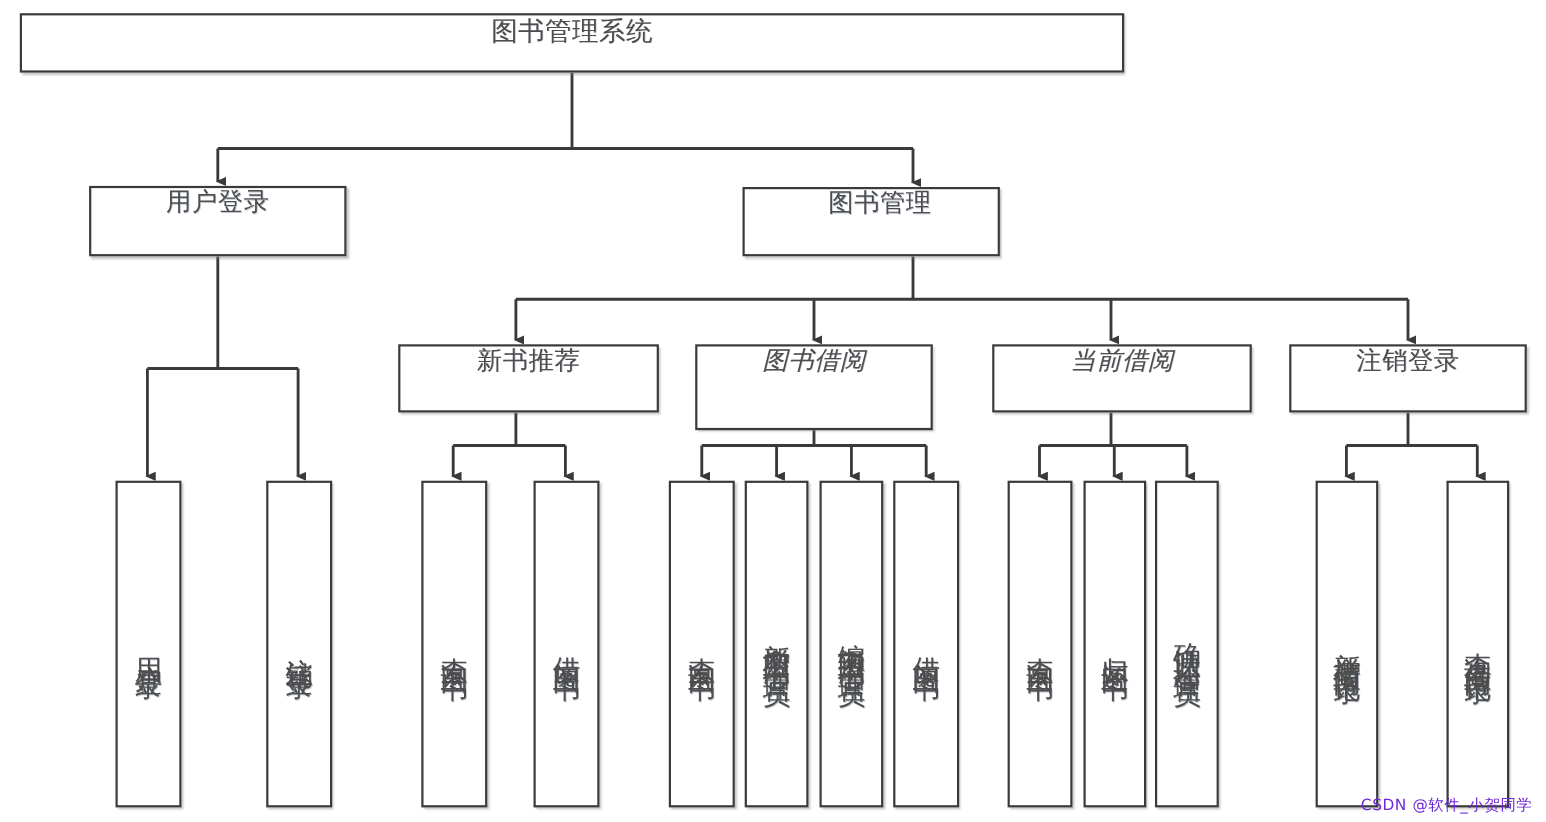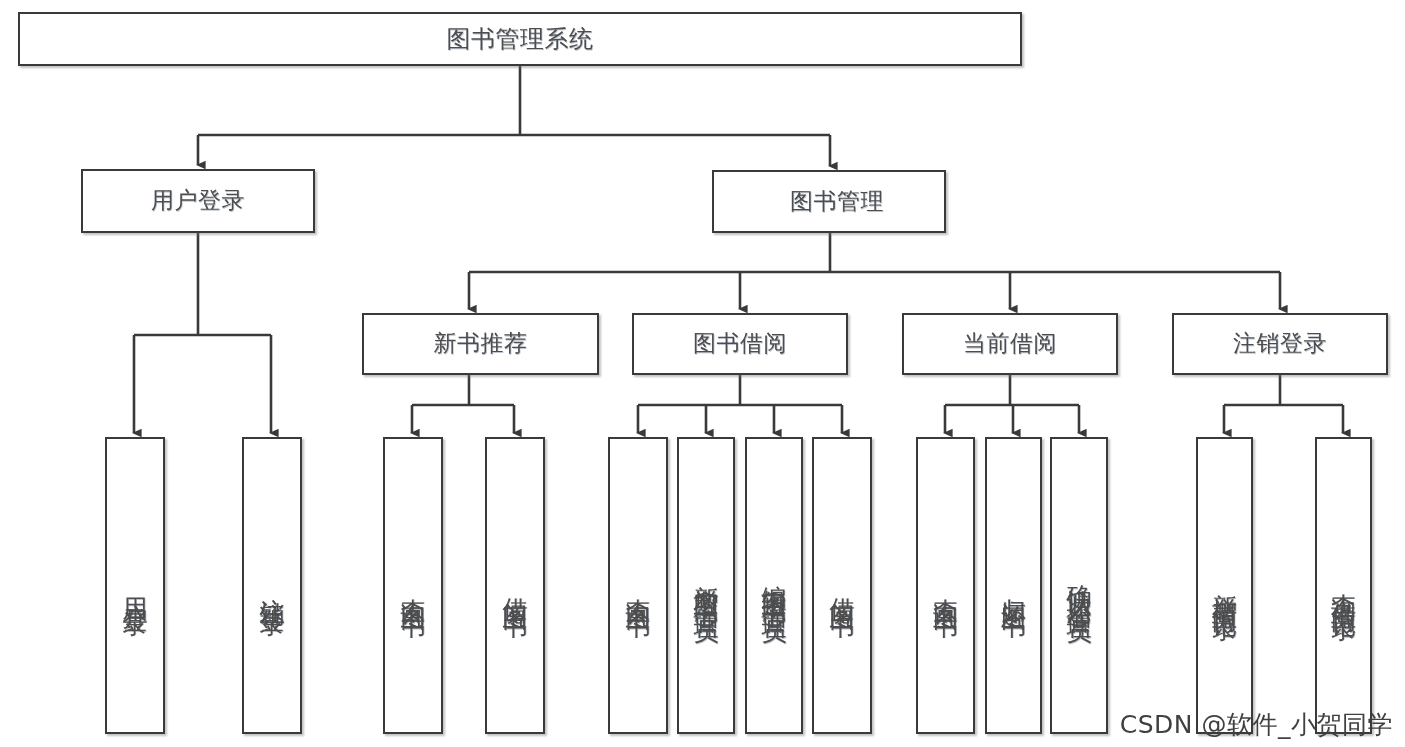--- a/index.html
+++ b/index.html
@@ -27,21 +27,21 @@
     height: 747px;
   }
   
   .node {
     position: absolute;
     box-sizing: border-box;
     background: #ffffff;
     border: 2px solid #3a3a3a;
     box-shadow: 2px 2px 2px rgba(120,120,120,0.45);
     display: flex;
-    align-items: center;
+    align-items: flex-start;
     justify-content: center;
     color: #4a4a4a;
     z-index: 2;
   }
   .node .label {
     display: block;
     line-height: 1.18;
     letter-spacing: 0.5px;
     white-space: nowrap;
     color: #4d4d4d;
@@ -66,22 +66,22 @@
     font-size: 25px;
     line-height: 1.0;
     letter-spacing: 5px;
     text-shadow: 0.7px 0.7px 0 rgba(170,180,195,0.8);
   }
   
   #watermark {
     position: absolute;
     right: 12px;
     bottom: 6px;
-    font-size: 25px;
-    color: #404040;
+    font-size: 14px;
+    color: #6d28d9;
     letter-spacing: 0.5px;
     z-index: 3;
     white-space: nowrap;
     font-family: "DejaVu Sans", "Liberation Sans", sans-serif;
   }
 </style>
 </head>
 <body>
 
 <div id="canvas">
@@ -137,33 +137,33 @@
   </svg>
 
   <div class="node horiz root" style="left:18px; top:12px; width:1004px; height:54px;">
     <span class="label">图书管理系统</span>
   </div>
 
   <div class="node horiz" style="left:81px; top:169px; width:234px; height:64px;">
     <span class="label">用户登录</span>
   </div>
 
-  <div class="node horiz" style="left:712px; top:170px; width:234px; height:63px;padding-left:16px;">
+  <div class="node horiz" style="left:675px; top:170px; width:234px; height:63px;padding-left:16px;">
     <span class="label">图书管理</span>
   </div>
 
   <div class="node horiz" style="left:362px; top:313px; width:237px; height:62px;">
     <span class="label">新书推荐</span>
   </div>
 
-  <div class="node horiz" style="left:632px; top:313px; width:216px; height:62px;">
+  <div class="node horiz" style="left:632px; top:313px; width:216px; height:78px;font-style:italic;">
     <span class="label">图书借阅</span>
   </div>
 
-  <div class="node horiz" style="left:902px; top:313px; width:216px; height:62px;">
+  <div class="node horiz" style="left:902px; top:313px; width:236px; height:62px;font-style:italic;">
     <span class="label">当前借阅</span>
   </div>
 
   <div class="node horiz" style="left:1172px; top:313px; width:216px; height:62px;">
     <span class="label">注销登录</span>
   </div>
 
   <div class="node vert" style="left:105px; top:437px; width:60px; height:297px;">
     <span class="label">用户登录</span>
   </div>

